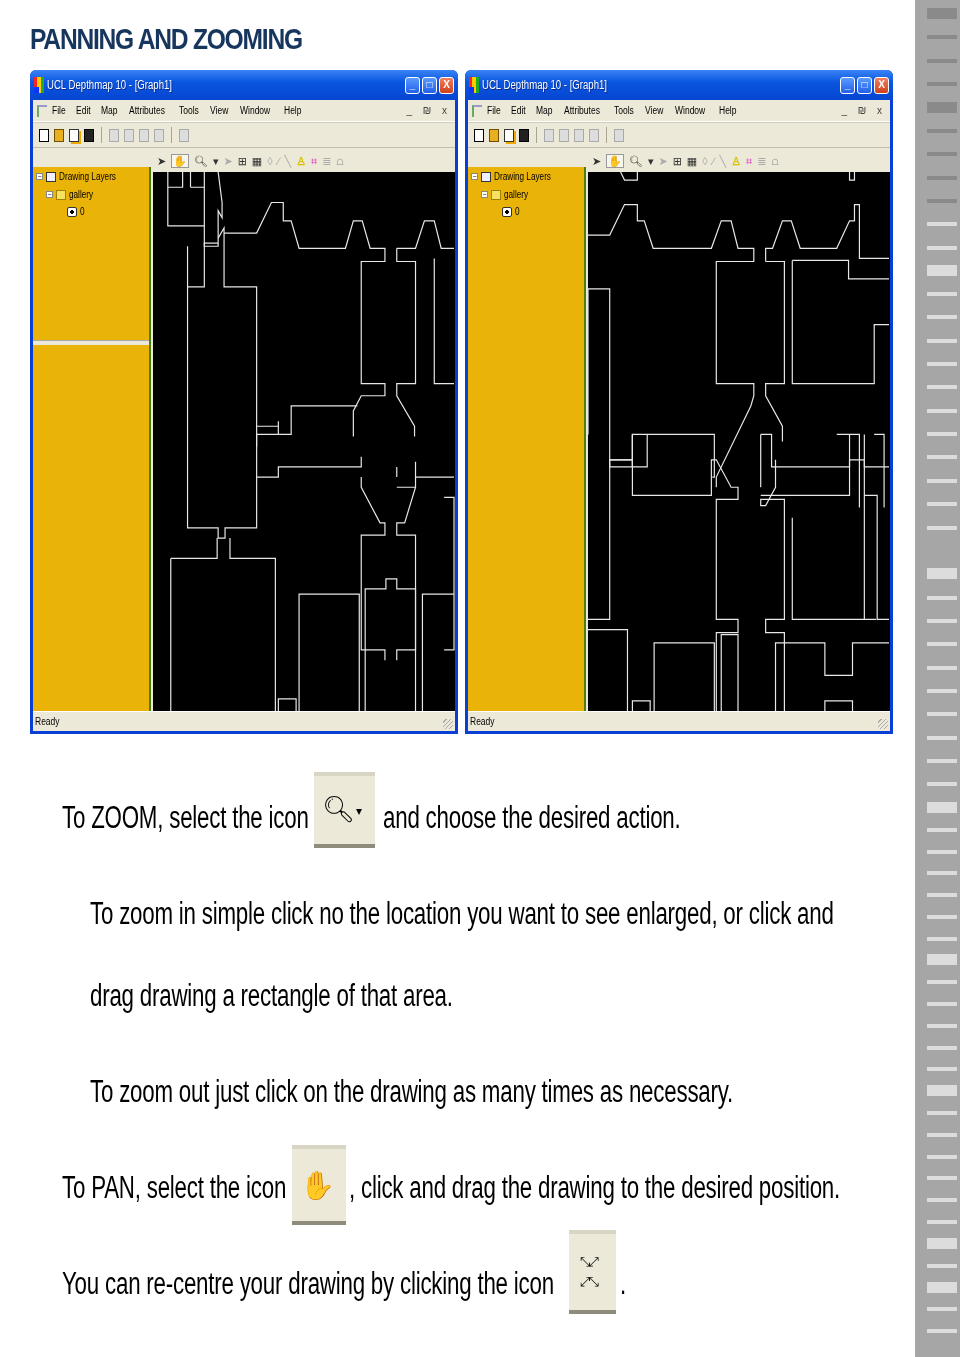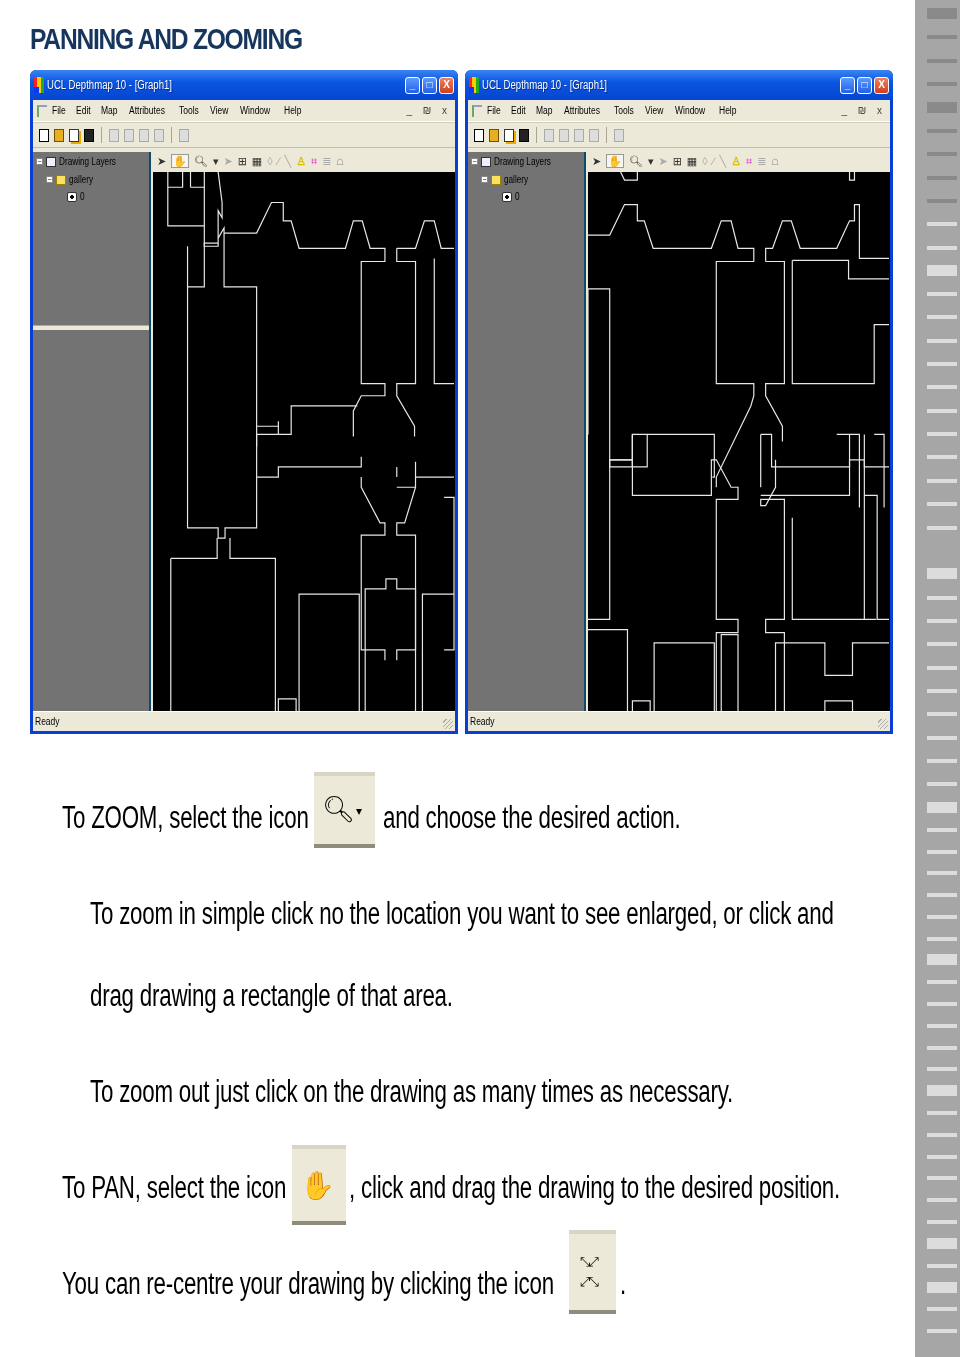--- a/index.html
+++ b/index.html
@@ -67,22 +67,22 @@
   .tb-icon { width: 10px; height: 13px; display: inline-block; }
   .tb-new { border: 1px solid #000; background: #fff; }
   .tb-open { background: #e8b020; border: 1px solid #705000; }
   .tb-import { background: #fff; border: 1px solid #333; box-shadow: 2px 2px 0 #ea0; }
   .tb-save { background: #222; border: 1px solid #000; }
   .tb-dis { border: 1px solid #aaa; background: #ddd; }
   .tb-sep { width: 1px; height: 16px; background: #a8a597; margin: 0 2px; }
 
   .panes { position: absolute; top: 50px; left: 0; right: 0; bottom: 20px; }
   .tree-pane {
-    position: absolute; left: 0; top: 2px; width: 118px; bottom: 0;
-    background: #737373; border-right: 2px solid #0c4a6e;
+    position: absolute; left: 0; top: 17px; width: 118px; bottom: 0;
+    background: #eab308; border-right: 2px solid #4d7c0f;
   }
   .tree-pane .split { position: absolute; left: 0; right: 0; top: 173px; height: 5px; background: #ece9d8; border-top: 1px solid #aaa; }
   .tree-row { position: absolute; font-size: 10px; color: #000; white-space: nowrap; display: flex; align-items: center; }
   .tree-row span.lbl { transform: scaleX(0.82); transform-origin: left center; display:inline-block; }
   .expander { width: 7px; height: 7px; border: 1px solid #888; font-size: 7px; line-height: 5px; text-align: center; margin-right: 3px; background: #fff; }
   .tree-ico { width: 10px; height: 10px; margin-right: 3px; display: inline-block; }
   .ico-layers { border: 1px solid #333; background: #eef; }
   .ico-folder { background: #f8e060; border: 1px solid #a08000; }
   .ico-eye { border: 1px solid #333; border-radius: 2px; background: radial-gradient(circle, #000 30%, #fff 35%); }
 

